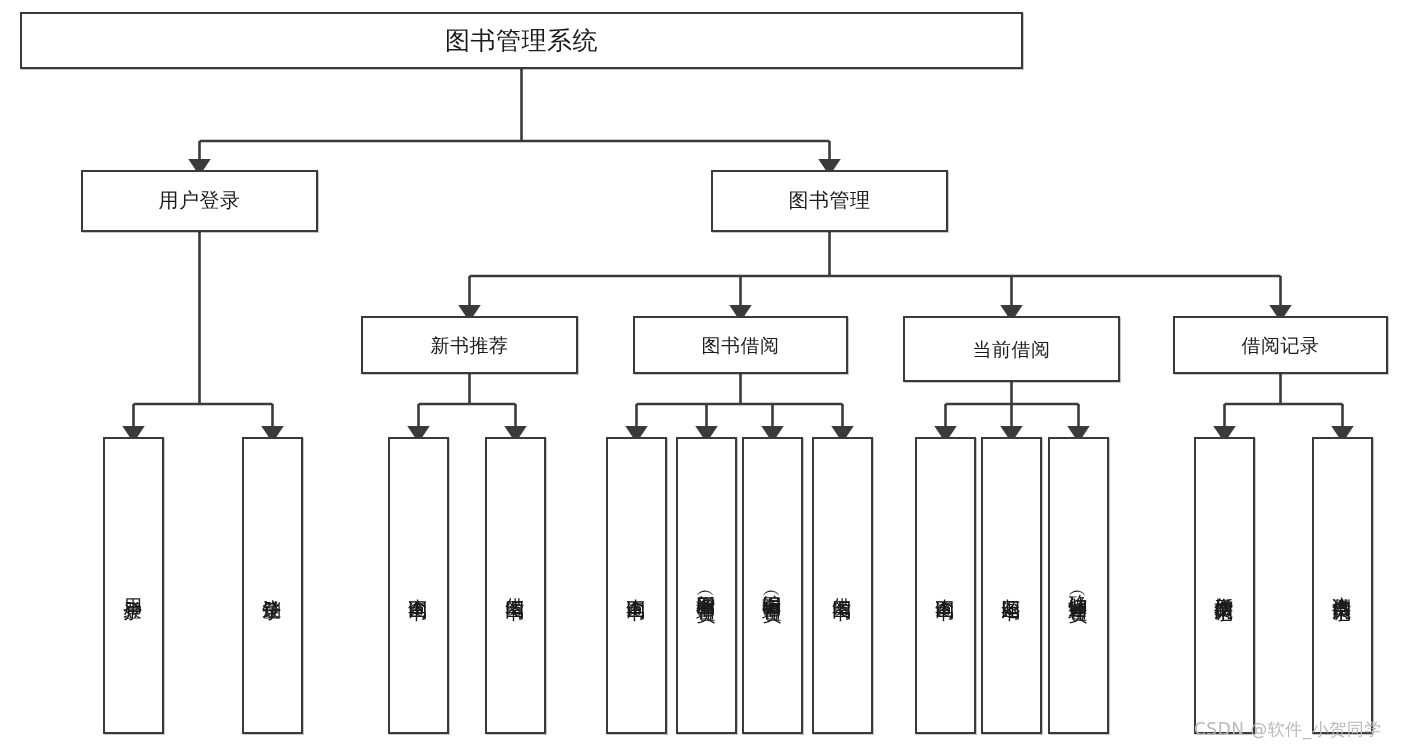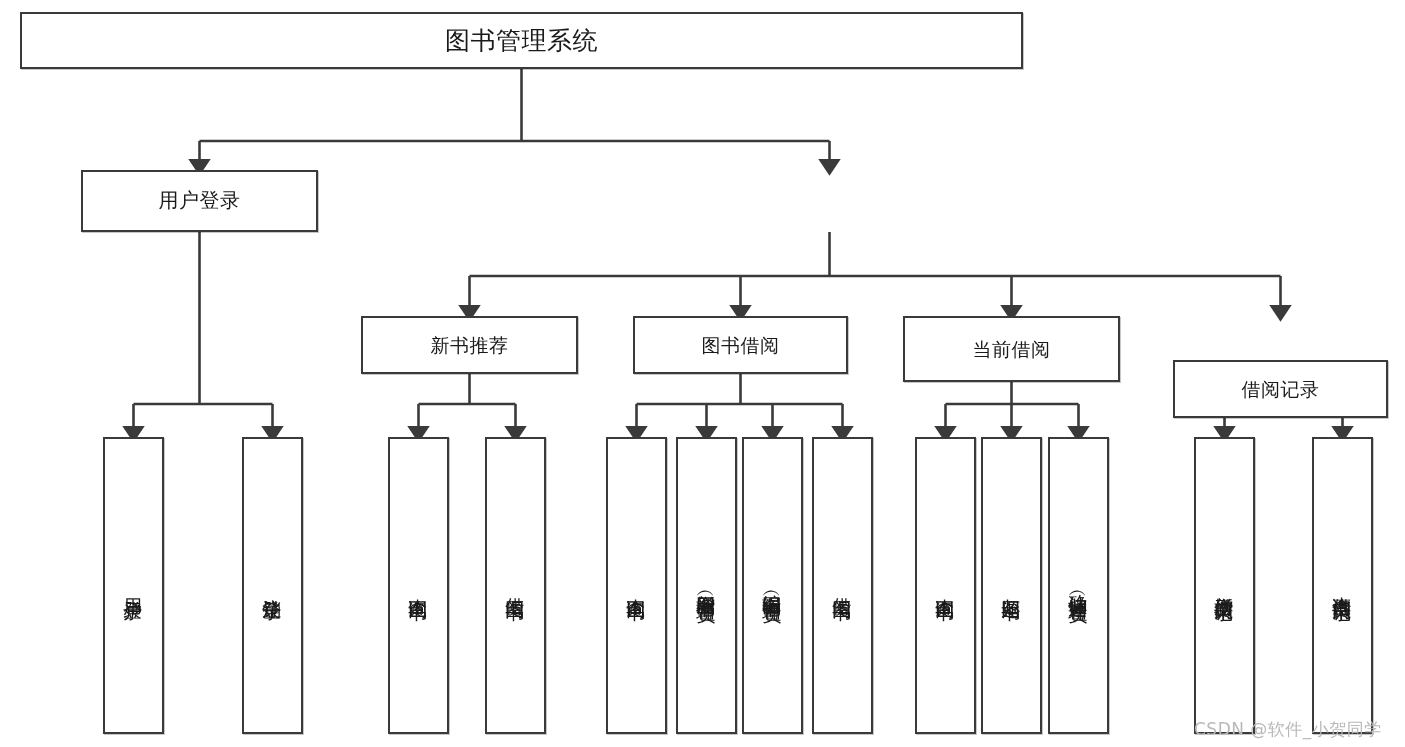--- a/index.html
+++ b/index.html
@@ -116,34 +116,37 @@
   </svg>
 
   <div class="node level-1" id="node-root" style="left: 20px; top: 12px; width: 1003px; height: 57px; border-color: rgb(58, 58, 58); background: rgb(255, 255, 255); color: rgb(26, 26, 26);">
     <span class="node-label">图书管理系统</span>
   </div>
 
   <div class="node level-2" id="node-user_login" style="left: 81px; top: 170px; width: 237px; height: 62px; border-color: rgb(58, 58, 58); background: rgb(255, 255, 255); color: rgb(26, 26, 26);">
     <span class="node-label">用户登录</span>
   </div>
 
+  <div class="node level-2" id="node-book_manage" style="left: 711px; top: 170px; width: 237px; height: 62px; border-color: rgb(58, 58, 58); background: rgb(255, 255, 255); color: rgb(26, 26, 26);">
+    <span class="node-label">图书管理</span>
+  </div>
 
   <div class="node level-3" id="node-new_book_rec" style="left: 361px; top: 316px; width: 217px; height: 58px; border-color: rgb(58, 58, 58); background: rgb(255, 255, 255); color: rgb(26, 26, 26);">
     <span class="node-label">新书推荐</span>
   </div>
 
   <div class="node level-3" id="node-book_borrow" style="left: 633px; top: 316px; width: 215px; height: 58px; border-color: rgb(58, 58, 58); background: rgb(255, 255, 255); color: rgb(26, 26, 26);">
     <span class="node-label">图书借阅</span>
   </div>
 
   <div class="node level-3" id="node-current_borrow" style="left: 903px; top: 316px; width: 217px; height: 66px; border-color: rgb(58, 58, 58); background: rgb(255, 255, 255); color: rgb(26, 26, 26);">
     <span class="node-label">当前借阅</span>
   </div>
 
-  <div class="node level-3" id="node-borrow_record" style="left: 1173px; top: 316px; width: 215px; height: 58px; border-color: rgb(58, 58, 58); background: rgb(255, 255, 255); color: rgb(26, 26, 26); margin-top: 44px;">
+  <div class="node level-3" id="node-borrow_record" style="left: 1173px; top: 316px; width: 215px; height: 58px; border-color: rgb(58, 58, 58); background: rgb(255, 255, 255); color: rgb(26, 26, 26);">
     <span class="node-label">借阅记录</span>
   </div>
 
   <div id="leaf-container">
       <div class="node leaf" id="leaf-user-login" style="left: 103px; top: 437px; width: 61px; height: 297px; border-color: rgb(58, 58, 58); background: rgb(255, 255, 255); color: rgb(26, 26, 26);">
         <span class="node-label">用户登录</span>
       </div>
       <div class="node leaf" id="leaf-logout-login" style="left: 242px; top: 437px; width: 61px; height: 297px; border-color: rgb(58, 58, 58); background: rgb(255, 255, 255); color: rgb(26, 26, 26);">
         <span class="node-label">注销登录</span>
       </div>

